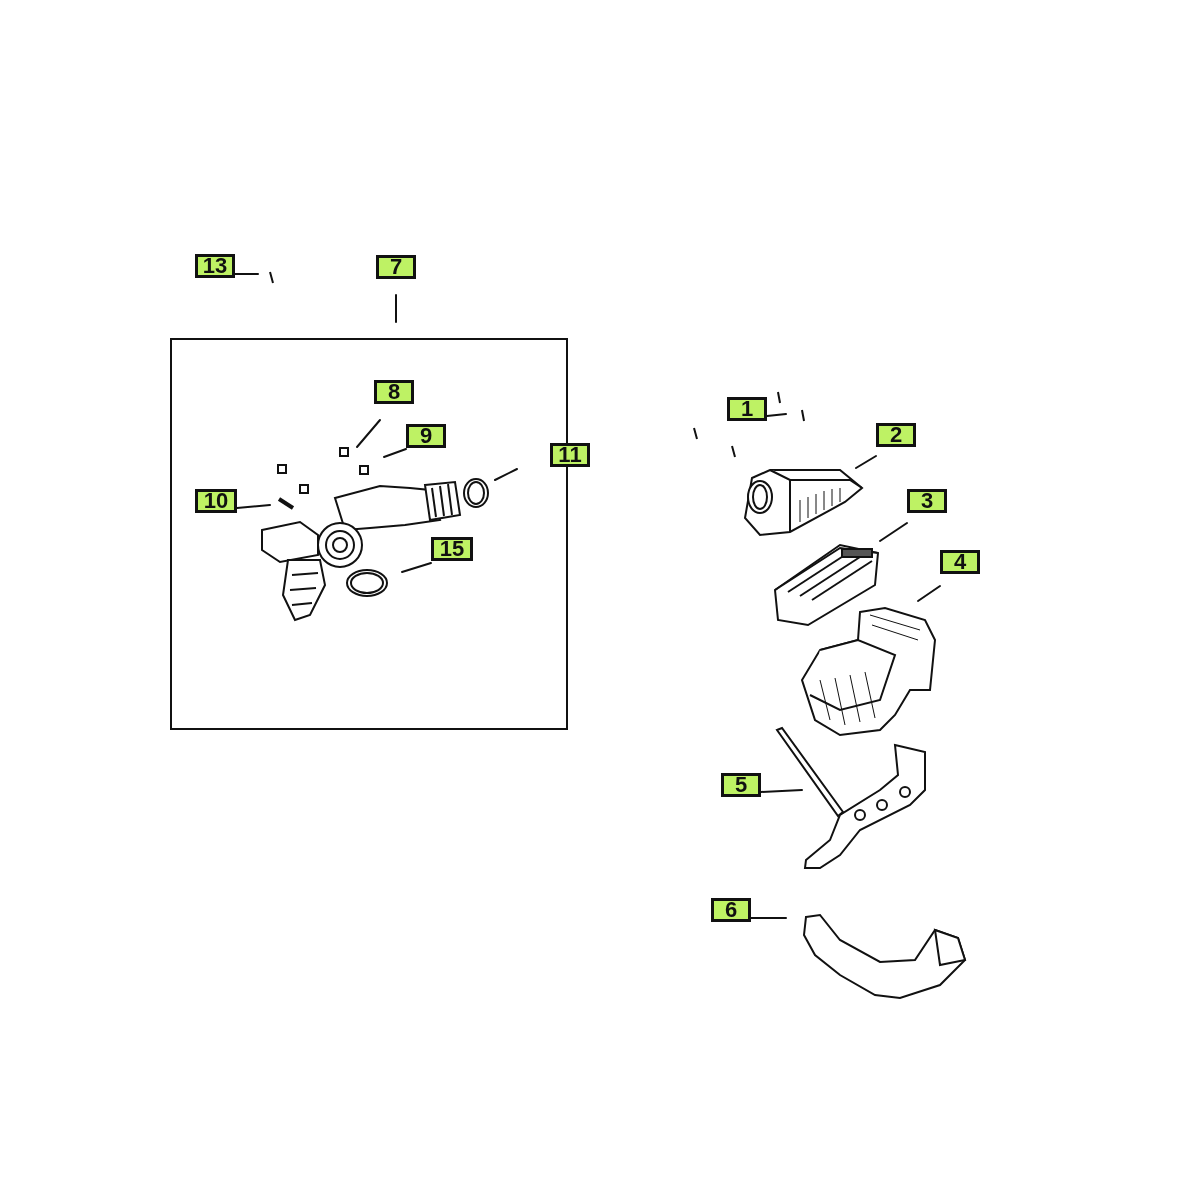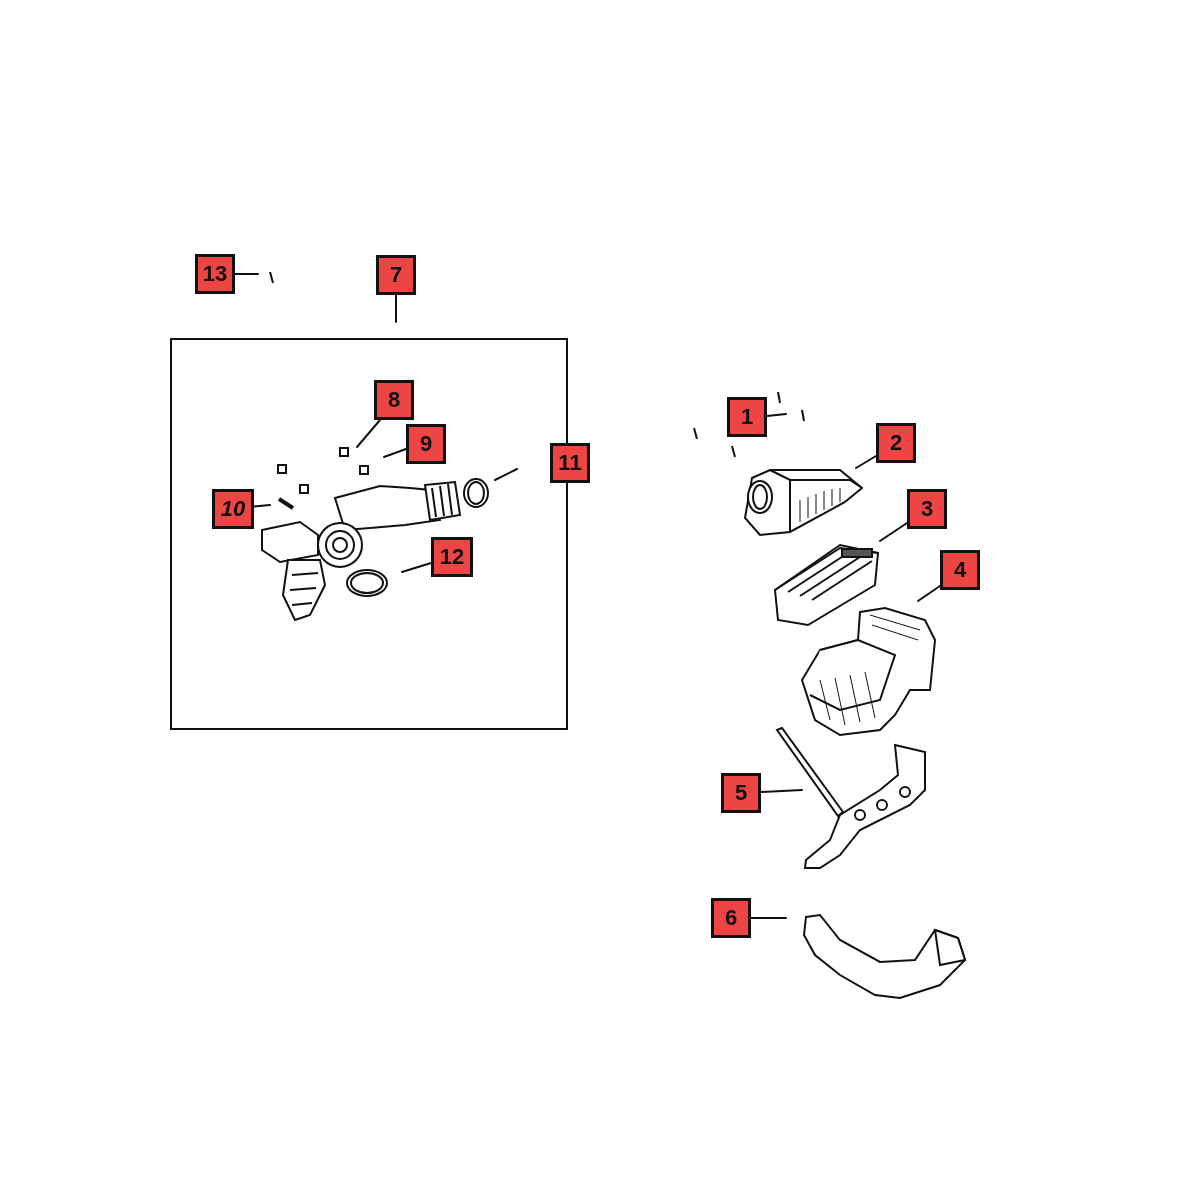--- a/index.html
+++ b/index.html
@@ -1,20 +1,20 @@
 <!DOCTYPE html>
 <html><head>
 <meta charset="utf-8">
 <style>
   html, body { margin:0; padding:0; background:#ffffff; }
   body { width:1200px; height:1200px; position:relative; overflow:hidden; font-family:"Liberation Sans", sans-serif; }
   .callout {
-    position:absolute; box-sizing:border-box; border:3px solid #111; background:#ef4444;
+    position:absolute; box-sizing:border-box; border:3px solid #111; background:#bef264;
     display:flex; align-items:center; justify-content:center;
-    font-weight:bold; font-size:22px; color:#111; height:40px;
+    font-weight:bold; font-size:22px; color:#111; height:24px;
   }
   .group-box { position:absolute; left:170px; top:338px; width:398px; height:392px; border:2px solid #111; box-sizing:border-box; }
   svg.art { position:absolute; left:0; top:0; }
 </style>
 </head>
 <body>
 
 <div>
   <div class="group-box"></div>
 
@@ -121,22 +121,22 @@
     <g stroke="#111" stroke-width="2" fill="#fff">
       <path d="M806 917 L820 915 L840 940 L880 962 L915 960 L935 930 L958 938 L965 960 L940 985 L900 998 L875 995 L840 975 L815 955 L804 935 Z"></path>
       <path d="M935 930 L958 938 L965 960 L940 965 Z"></path>
     </g>
   </svg>
 
   <div class="callout" style="left:195px;top:254px;width:40px;">13</div>
   <div class="callout" style="left:376px;top:255px;width:40px;">7</div>
   <div class="callout" style="left:374px;top:380px;width:40px;">8</div>
   <div class="callout" style="left:406px;top:424px;width:40px;">9</div>
-  <div class="callout" style="left:212px;top:489px;width:42px;font-style:italic;">10</div>
+  <div class="callout" style="left:195px;top:489px;width:42px;">10</div>
   <div class="callout" style="left:517px;top:443px;width:40px;margin-left:33px;">11</div>
-  <div class="callout" style="left:431px;top:537px;width:42px;">12</div>
+  <div class="callout" style="left:431px;top:537px;width:42px;">15</div>
   <div class="callout" style="left:727px;top:397px;width:40px;">1</div>
   <div class="callout" style="left:876px;top:423px;width:40px;">2</div>
   <div class="callout" style="left:907px;top:489px;width:40px;">3</div>
   <div class="callout" style="left:940px;top:550px;width:40px;">4</div>
   <div class="callout" style="left:721px;top:773px;width:40px;">5</div>
   <div class="callout" style="left:711px;top:898px;width:40px;">6</div>
 </div>
 
 </body></html>

